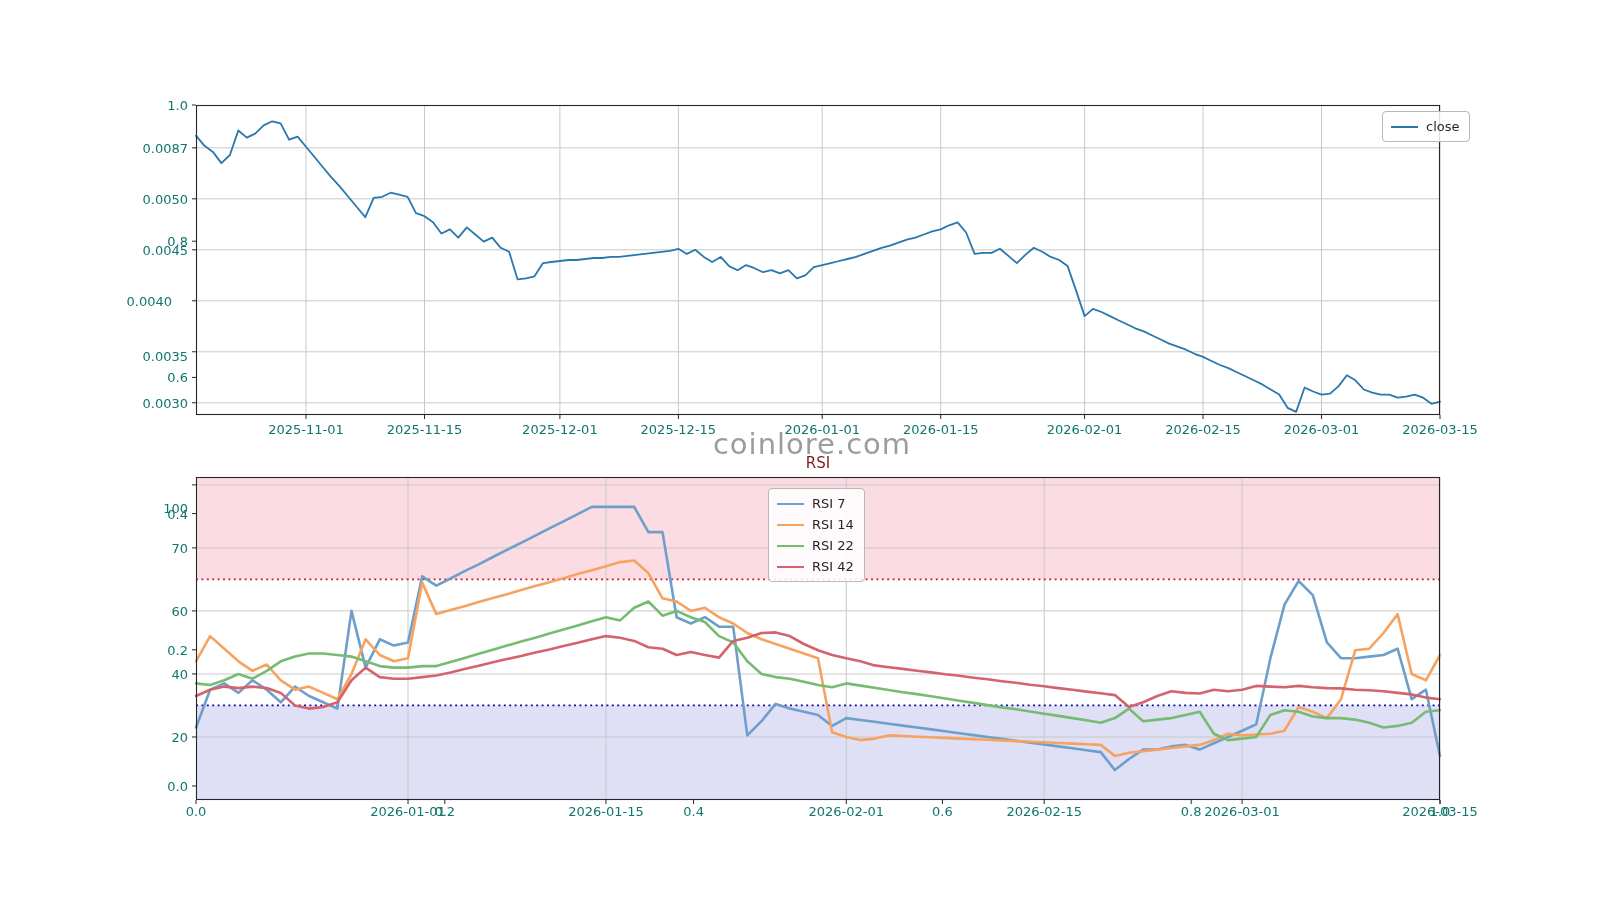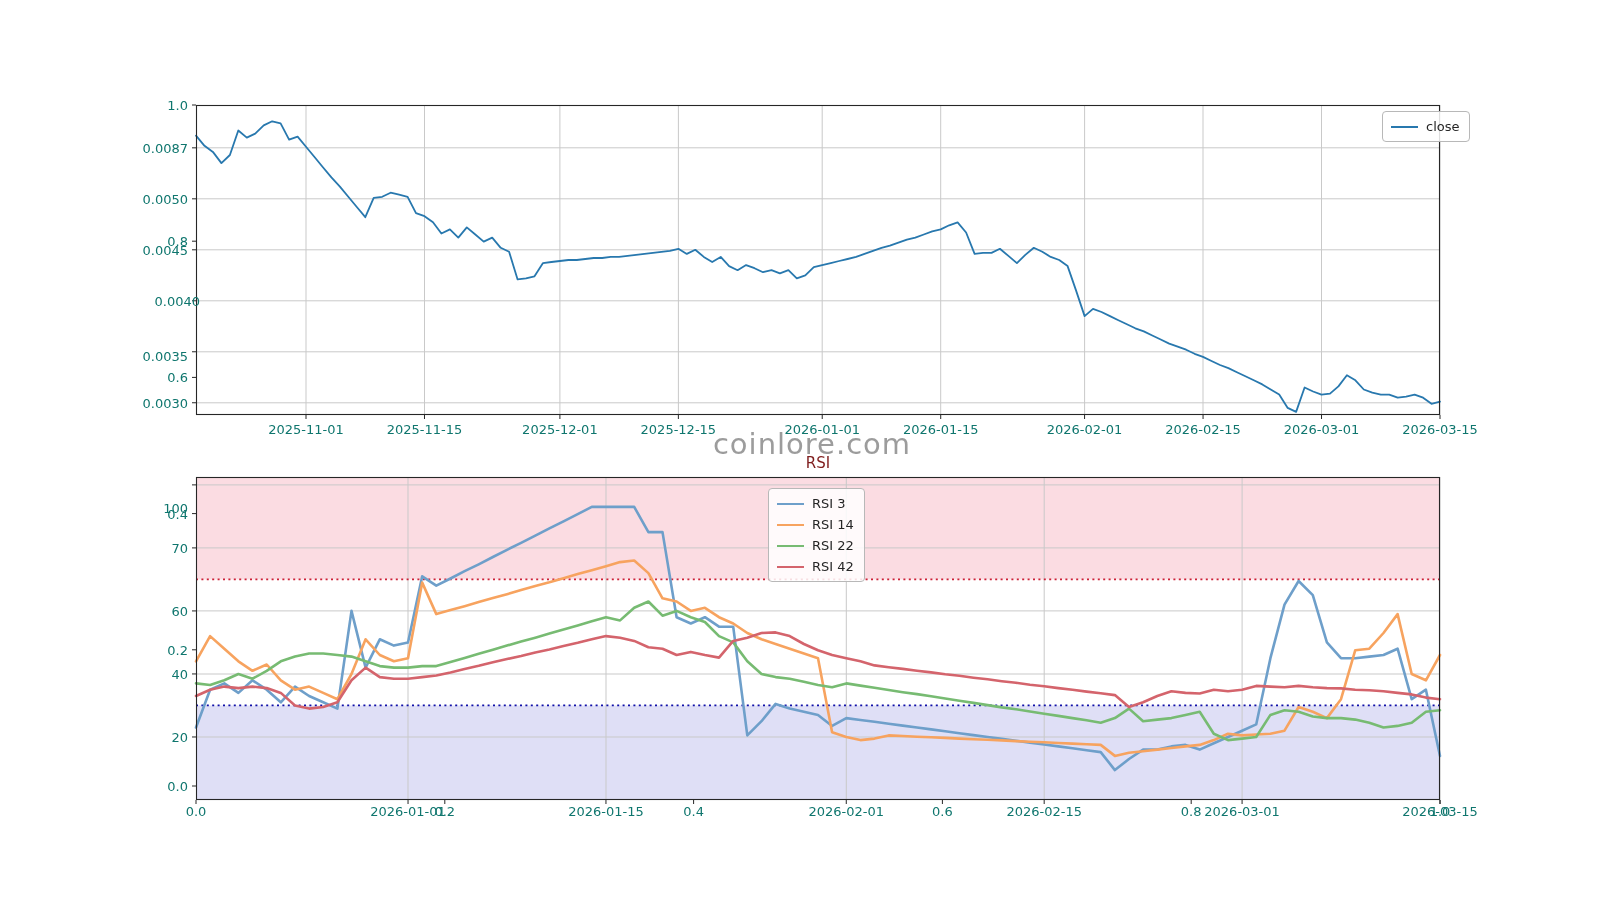--- a/index.html
+++ b/index.html
@@ -114,21 +114,21 @@
       <div class="tick x" style="left: 559.891px; top: 429px;">2025-12-01</div>
       <div class="tick x" style="left: 678.367px; top: 429px;">2025-12-15</div>
       <div class="tick x" style="left: 822.231px; top: 429px;">2026-01-01</div>
       <div class="tick x" style="left: 940.707px; top: 429px;">2026-01-15</div>
       <div class="tick x" style="left: 1084.57px; top: 429px;">2026-02-01</div>
       <div class="tick x" style="left: 1203.05px; top: 429px;">2026-02-15</div>
       <div class="tick x" style="left: 1321.52px; top: 429px;">2026-03-01</div>
       <div class="tick x" style="left: 1440px; top: 429px;">2026-03-15</div>
       <div class="tick y" style="left: 188px; top: 402.763px;">0.0030</div>
       <div class="tick y" style="left: 188px; top: 356px;">0.0035</div>
-      <div class="tick y" style="left: 200px; top: 300.789px;">0.0040</div>
+      <div class="tick y" style="left: 172px; top: 300.789px;">0.0040</div>
       <div class="tick y" style="left: 188px; top: 249.803px;">0.0045</div>
       <div class="tick y" style="left: 188px; top: 198.816px;">0.0050</div>
       <div class="tick y" style="left: 188px; top: 147.829px;">0.0087</div>
       <div class="tick y" style="left: 188px; top: 377.4px;">0.6</div>
       <div class="tick y" style="left: 188px; top: 241.2px;">0.8</div>
       <div class="tick y" style="left: 188px; top: 105px;">1.0</div>
       <div class="tick x" style="left: 408.045px; top: 811px;">2026-01-01</div>
       <div class="tick x" style="left: 605.955px; top: 811px;">2026-01-15</div>
       <div class="tick x" style="left: 846.273px; top: 811px;">2026-02-01</div>
       <div class="tick x" style="left: 1044.18px; top: 811px;">2026-02-15</div>
@@ -155,21 +155,21 @@
 
   <div class="legend" id="legend-0" style="left:1347px;top:111px;margin-left:35px;">
       <div class="legend-row">
         <span class="legend-swatch" style="border-top-color: rgb(40, 120, 174);"></span>
         <span>close</span>
       </div>
     </div>
   <div class="legend" id="legend-1" style="left:768px;top:488px;">
       <div class="legend-row">
         <span class="legend-swatch" style="border-top-color: rgb(110, 159, 202);"></span>
-        <span>RSI 3</span>
+        <span>RSI 7</span>
       </div>
       <div class="legend-row">
         <span class="legend-swatch" style="border-top-color: rgb(247, 163, 95);"></span>
         <span>RSI 14</span>
       </div>
       <div class="legend-row">
         <span class="legend-swatch" style="border-top-color: rgb(119, 187, 114);"></span>
         <span>RSI 22</span>
       </div>
       <div class="legend-row">

